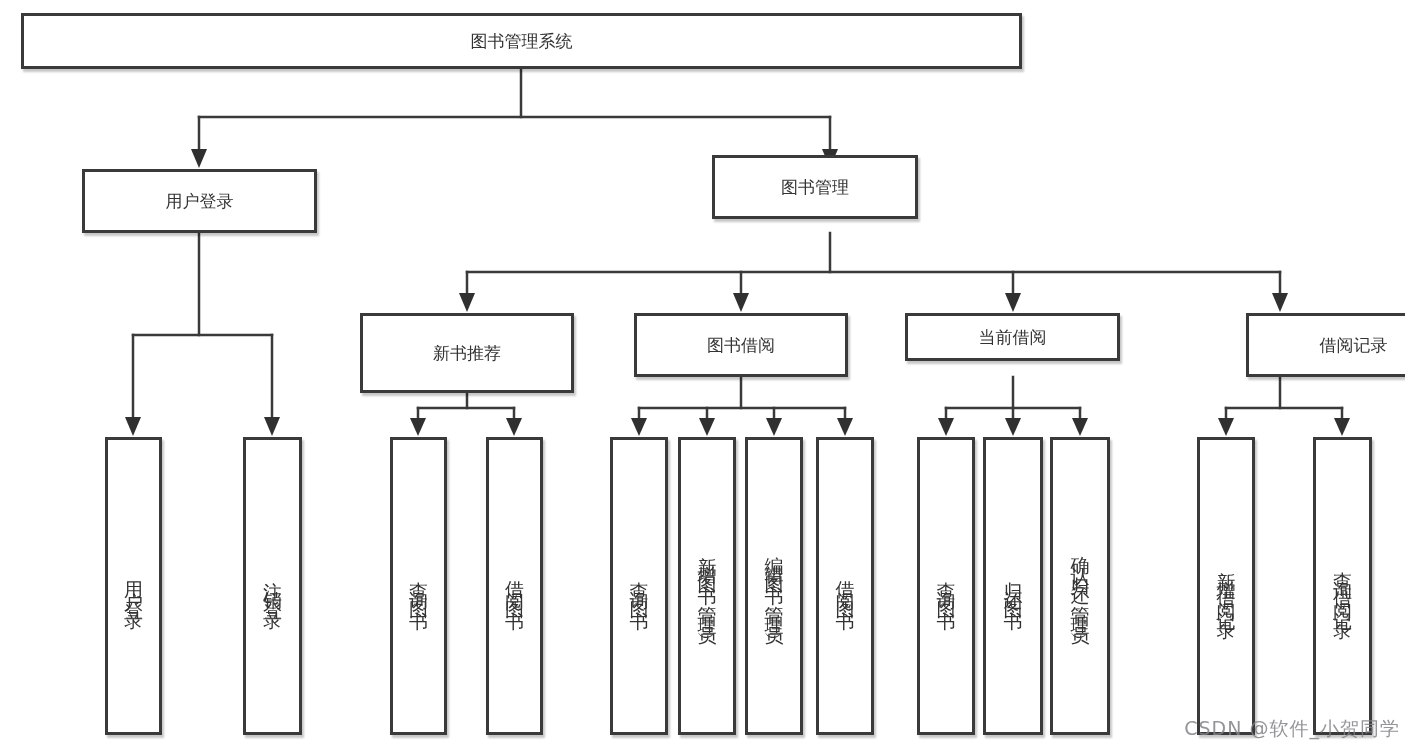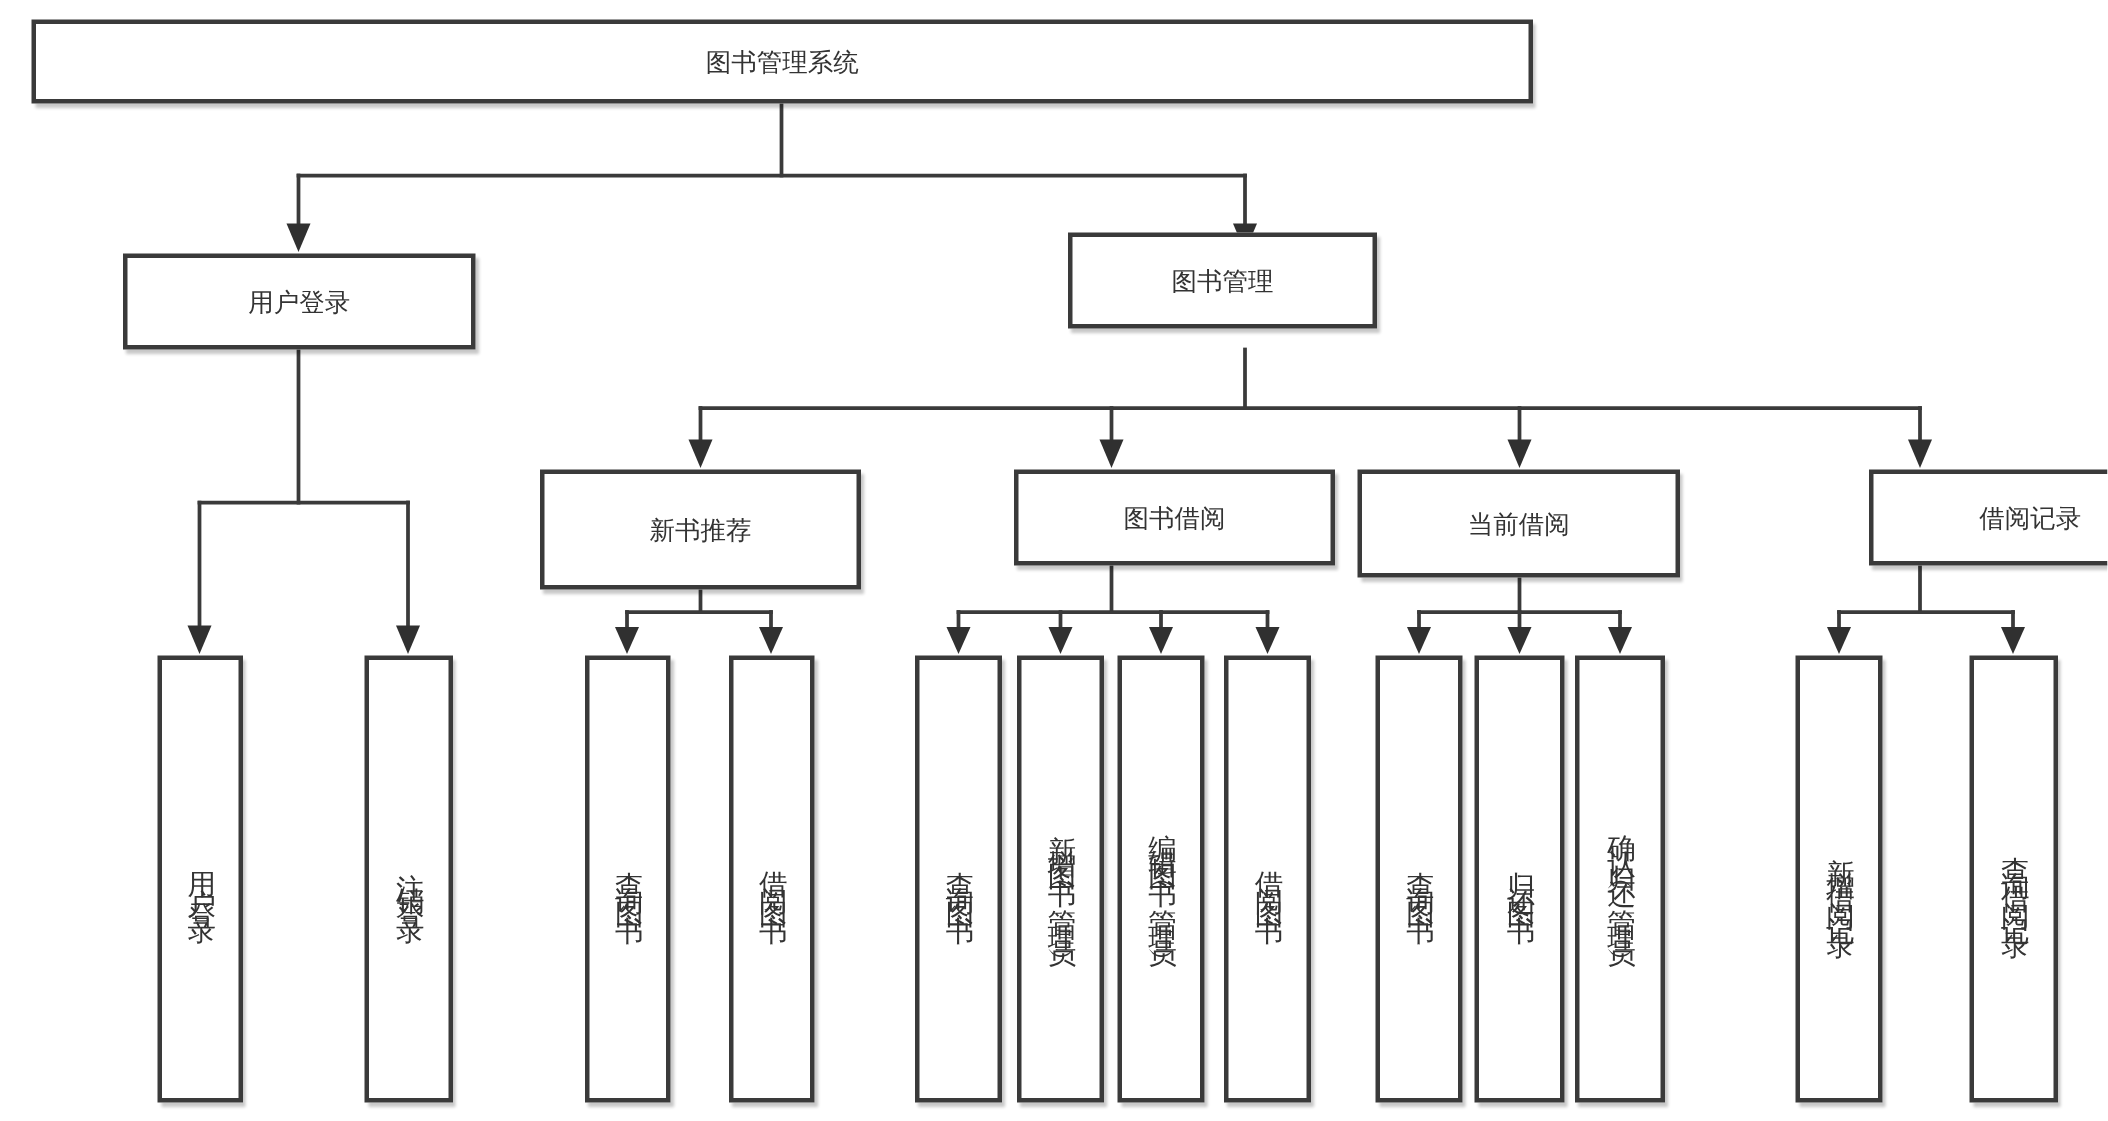--- a/index.html
+++ b/index.html
@@ -52,22 +52,22 @@
     white-space: normal;
     line-height: 1.15;
   }
   
   .b-root        { left: 21px;   top: 13px;  width: 1001px; height: 56px; }
   
   .b-userlogin   { left: 82px;   top: 169px; width: 235px;  height: 64px; }
   .b-bookmgmt    { left: 712px;  top: 155px; width: 206px;  height: 64px; }
   
   .b-newbook     { left: 360px;  top: 313px; width: 214px;  height: 80px; }
-  .b-borrow      { left: 634px;  top: 313px; width: 214px;  height: 64px; margin-left: 42px; }
-  .b-current     { left: 905px;  top: 313px; width: 215px;  height: 72px; }
+  .b-borrow      { left: 634px;  top: 313px; width: 214px;  height: 64px; }
+  .b-current     { left: 905px;  top: 313px; width: 215px;  height: 48px; }
   .b-records     { left: 1220px; top: 313px; width: 215px;  height: 64px; margin-left: 26px; }
   
   .vbox          { top: 437px; height: 298px; }
   .b-ul-1 { left: 105px;  width: 57px; }
   .b-ul-2 { left: 243px;  width: 59px; }
   .b-nb-1 { left: 390px;  width: 57px; }
   .b-nb-2 { left: 486px;  width: 57px; }
   .b-bb-1 { left: 610px;  width: 58px; }
   .b-bb-2 { left: 678px;  width: 58px; }
   .b-bb-3 { left: 745px;  width: 58px; }
@@ -176,14 +176,15 @@
   <div class="box vbox b-bb-3">编辑图书（管理员）</div>
   <div class="box vbox b-bb-4">借阅图书</div>
 
   <div class="box vbox b-cb-1">查询图书</div>
   <div class="box vbox b-cb-2">归还图书</div>
   <div class="box vbox b-cb-3">确认归还（管理员）</div>
 
   <div class="box vbox b-br-1">新增借阅记录</div>
   <div class="box vbox b-br-2">查询借阅记录</div>
 
+  <div class="watermark">CSDN @软件_小贺同学</div>
 
 </div>
 
 </body></html>

